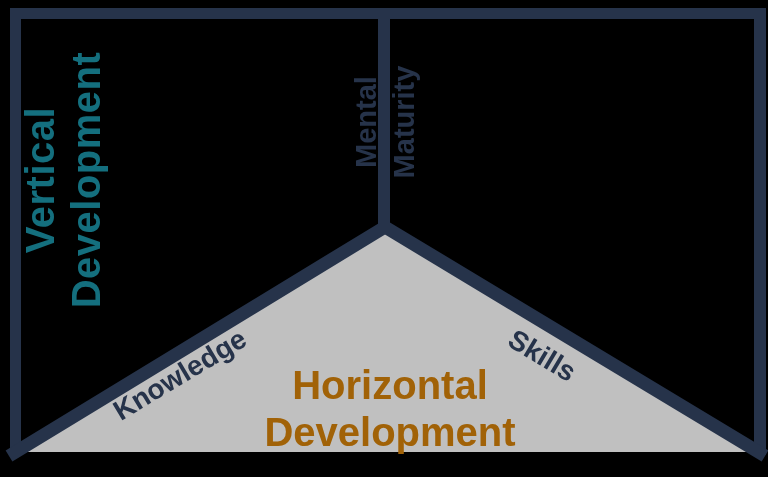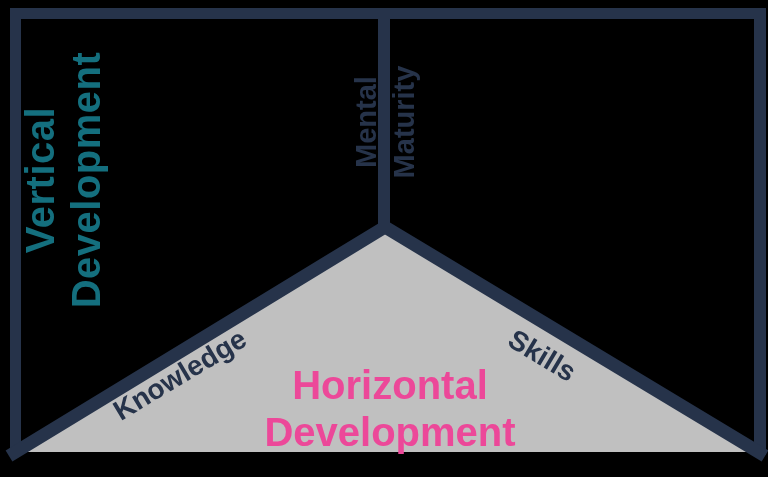--- a/index.html
+++ b/index.html
@@ -39,21 +39,21 @@
     transform:rotate(-31deg);
     color:#26334A;font-size:28px;line-height:34px;
   }
   .skills{
     left:482px;top:339px;width:120px;height:34px;
     transform:rotate(31deg);
     color:#26334A;font-size:28px;line-height:34px;
   }
   .horiz-dev{
     left:190px;top:362px;width:400px;height:94px;
-    color:#ec4899;font-size:40px;line-height:47px;
+    color:#a16207;font-size:40px;line-height:47px;
     display:flex;flex-direction:column;justify-content:center;
     text-align:center;font-weight:bold;position:absolute;
   }
 </style>
 </head>
 <body>
 
 <div id="stage">
 
   <div class="frame"></div>

